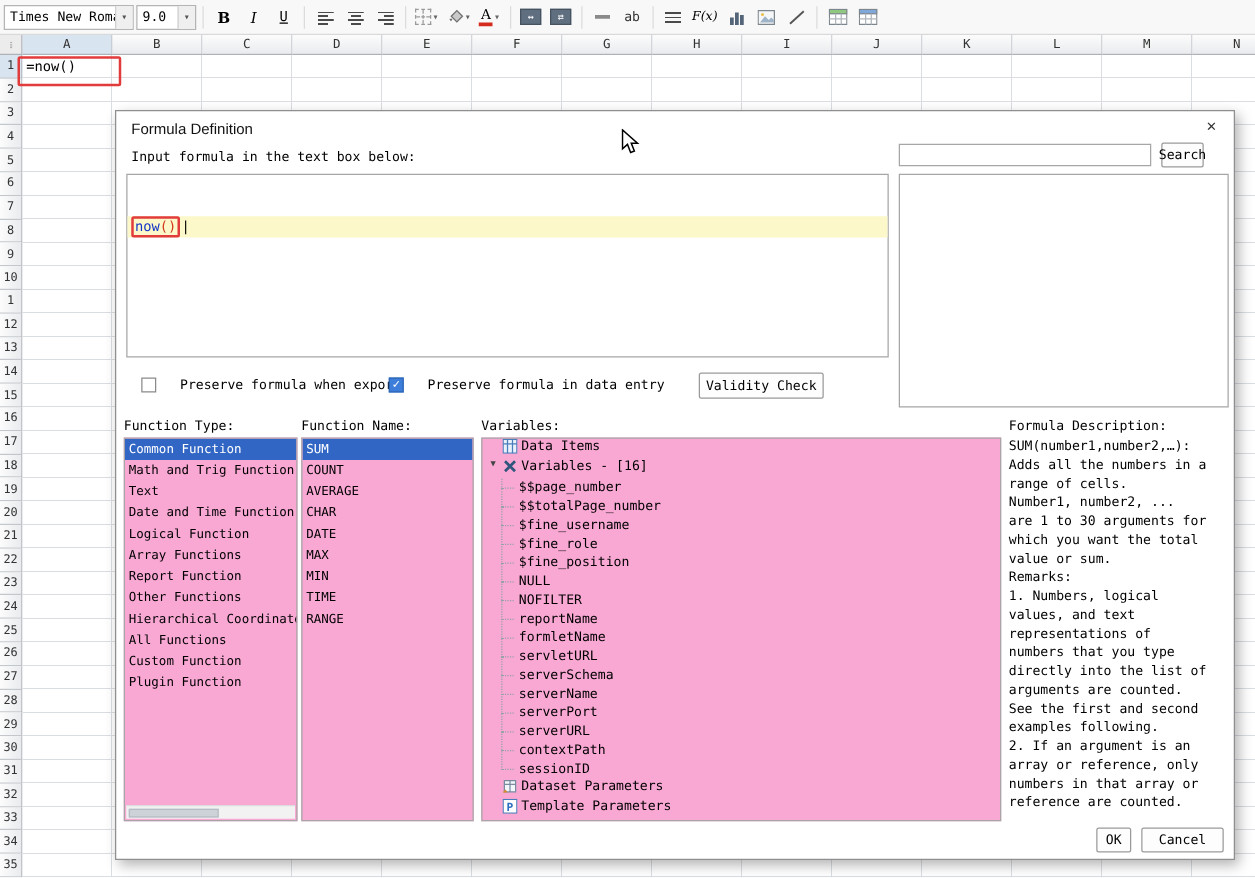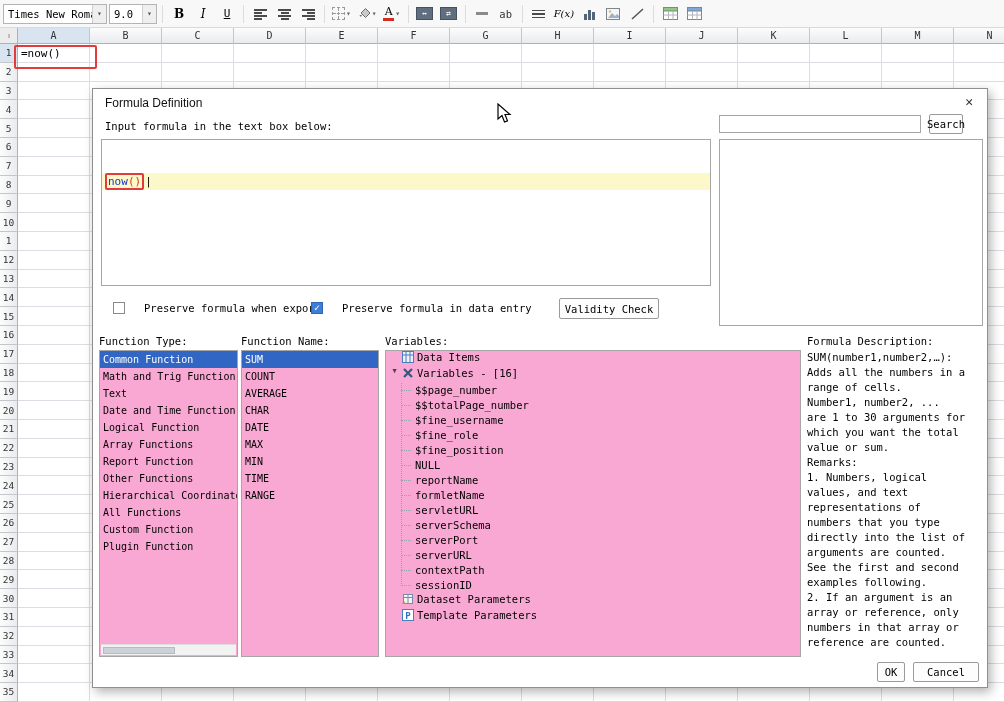--- a/index.html
+++ b/index.html
@@ -375,24 +375,26 @@
           </span>
           <span>Variables - [16]</span>
         </div>
         <div class="tree-kids">
           <div class="tree-leaf">$$page_number</div>
           <div class="tree-leaf">$$totalPage_number</div>
           <div class="tree-leaf">$fine_username</div>
           <div class="tree-leaf">$fine_role</div>
           <div class="tree-leaf">$fine_position</div>
           <div class="tree-leaf">NULL</div>
+          <div class="tree-leaf">NOFILTER</div>
           <div class="tree-leaf">reportName</div>
           <div class="tree-leaf">formletName</div>
           <div class="tree-leaf">servletURL</div>
           <div class="tree-leaf">serverSchema</div>
+          <div class="tree-leaf">serverName</div>
           <div class="tree-leaf">serverPort</div>
           <div class="tree-leaf">serverURL</div>
           <div class="tree-leaf">contextPath</div>
           <div class="tree-leaf">sessionID</div>
         </div>
         <div class="tree-root">
           <span class="exp off"></span>
           <span class="ticon">
             <svg width="12" height="12">
               <rect x="1.5" y="1.5" width="9" height="9" fill="#f2f5f9" stroke="#7a8aa0"></rect>

